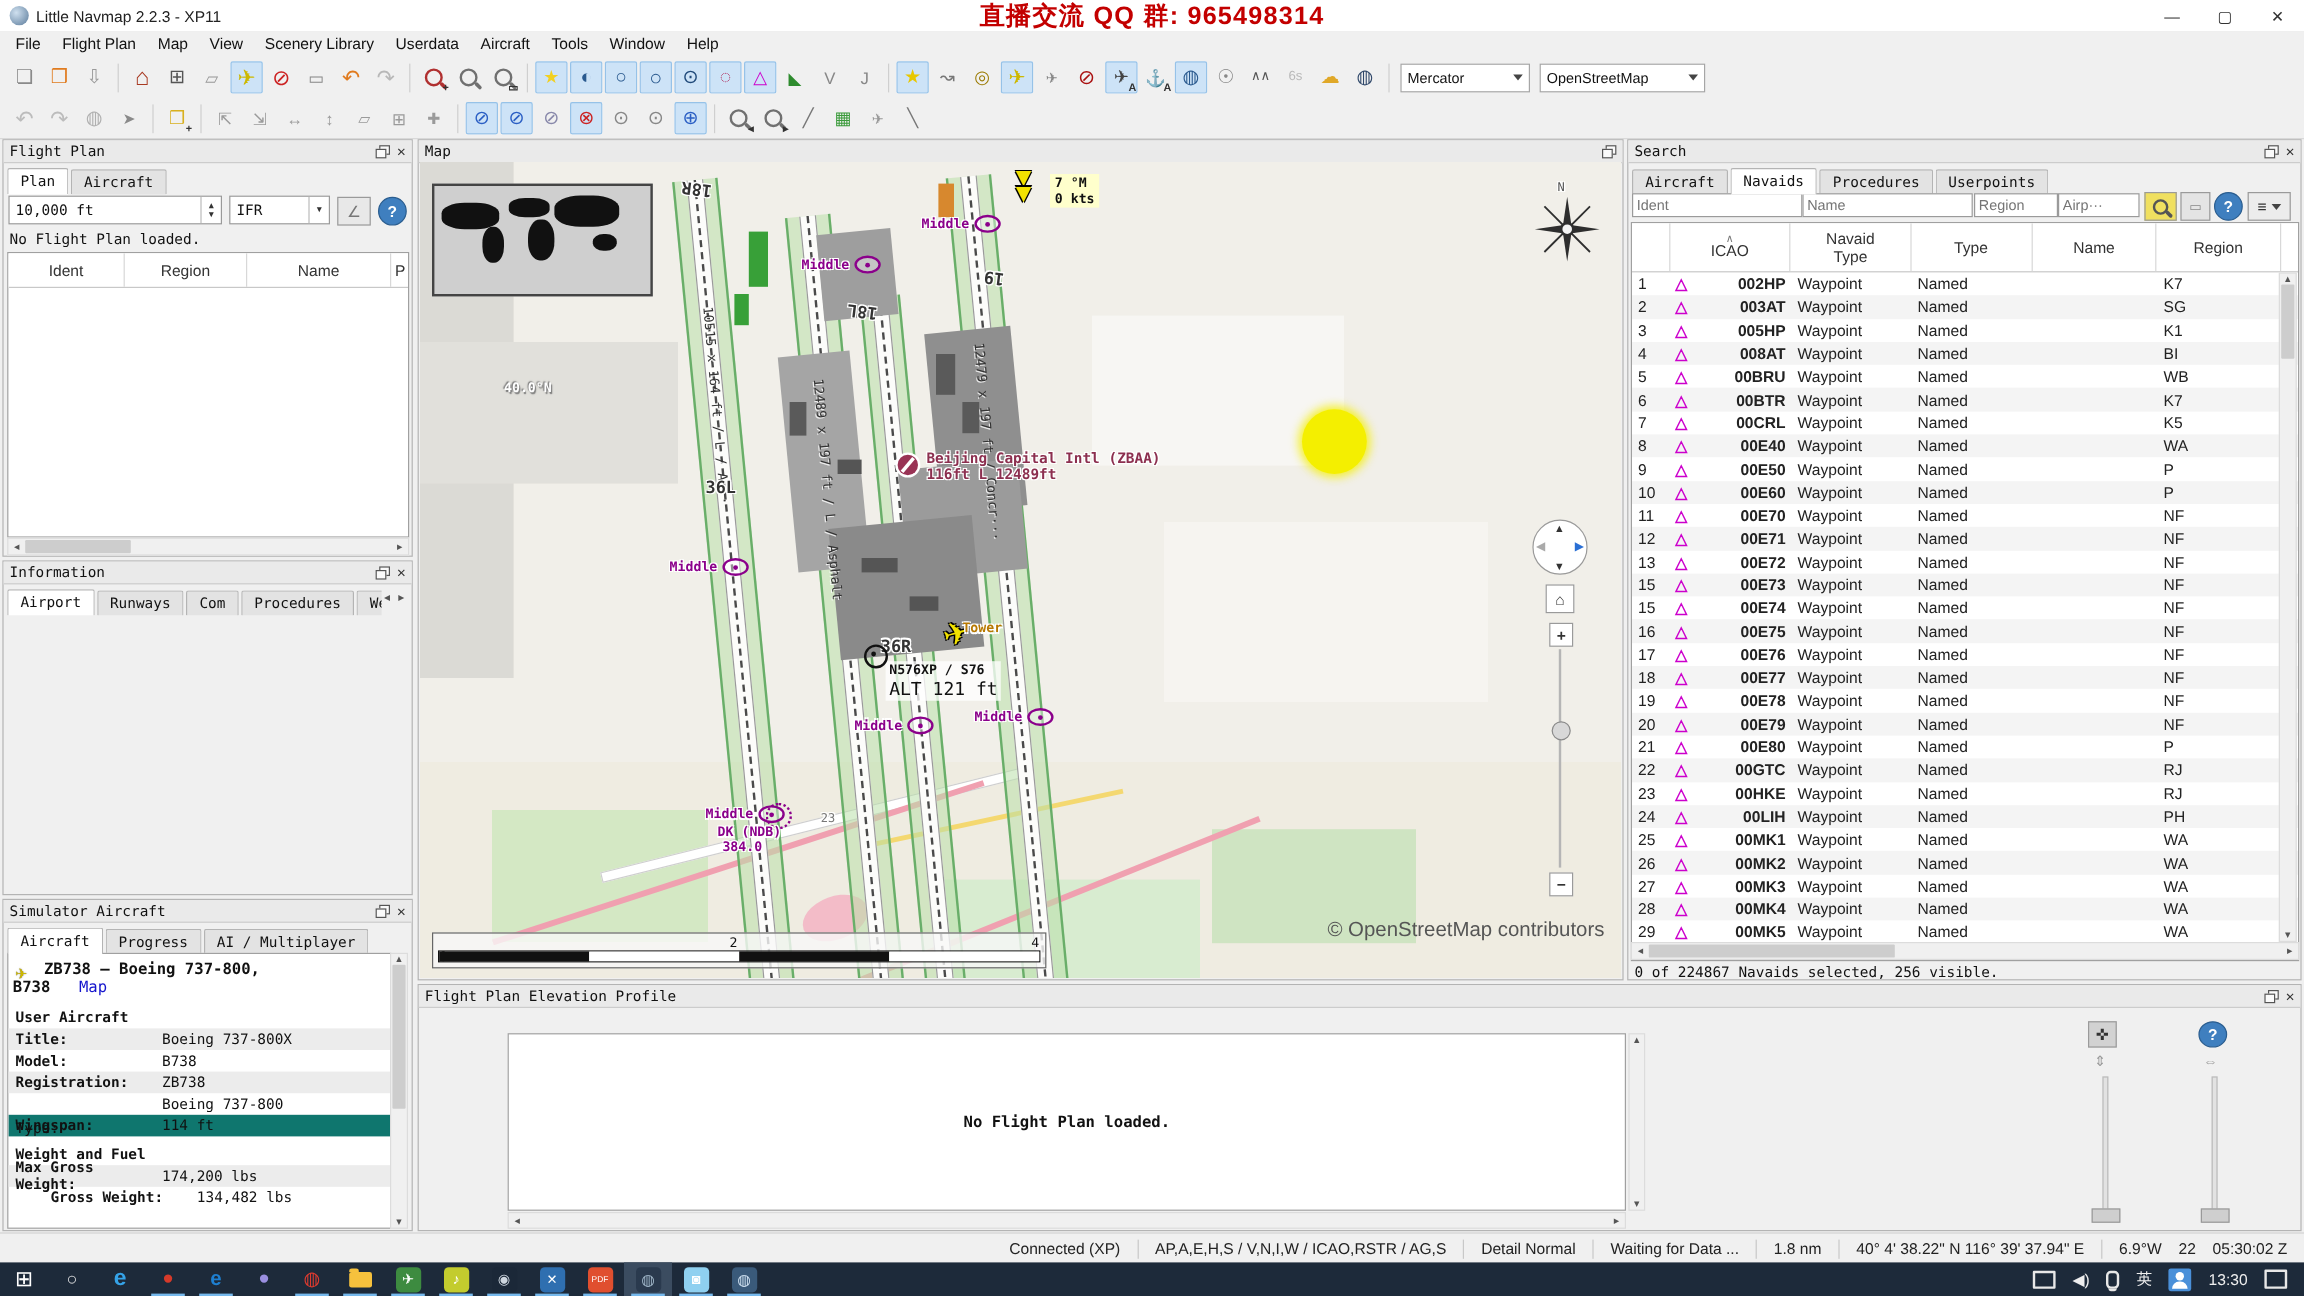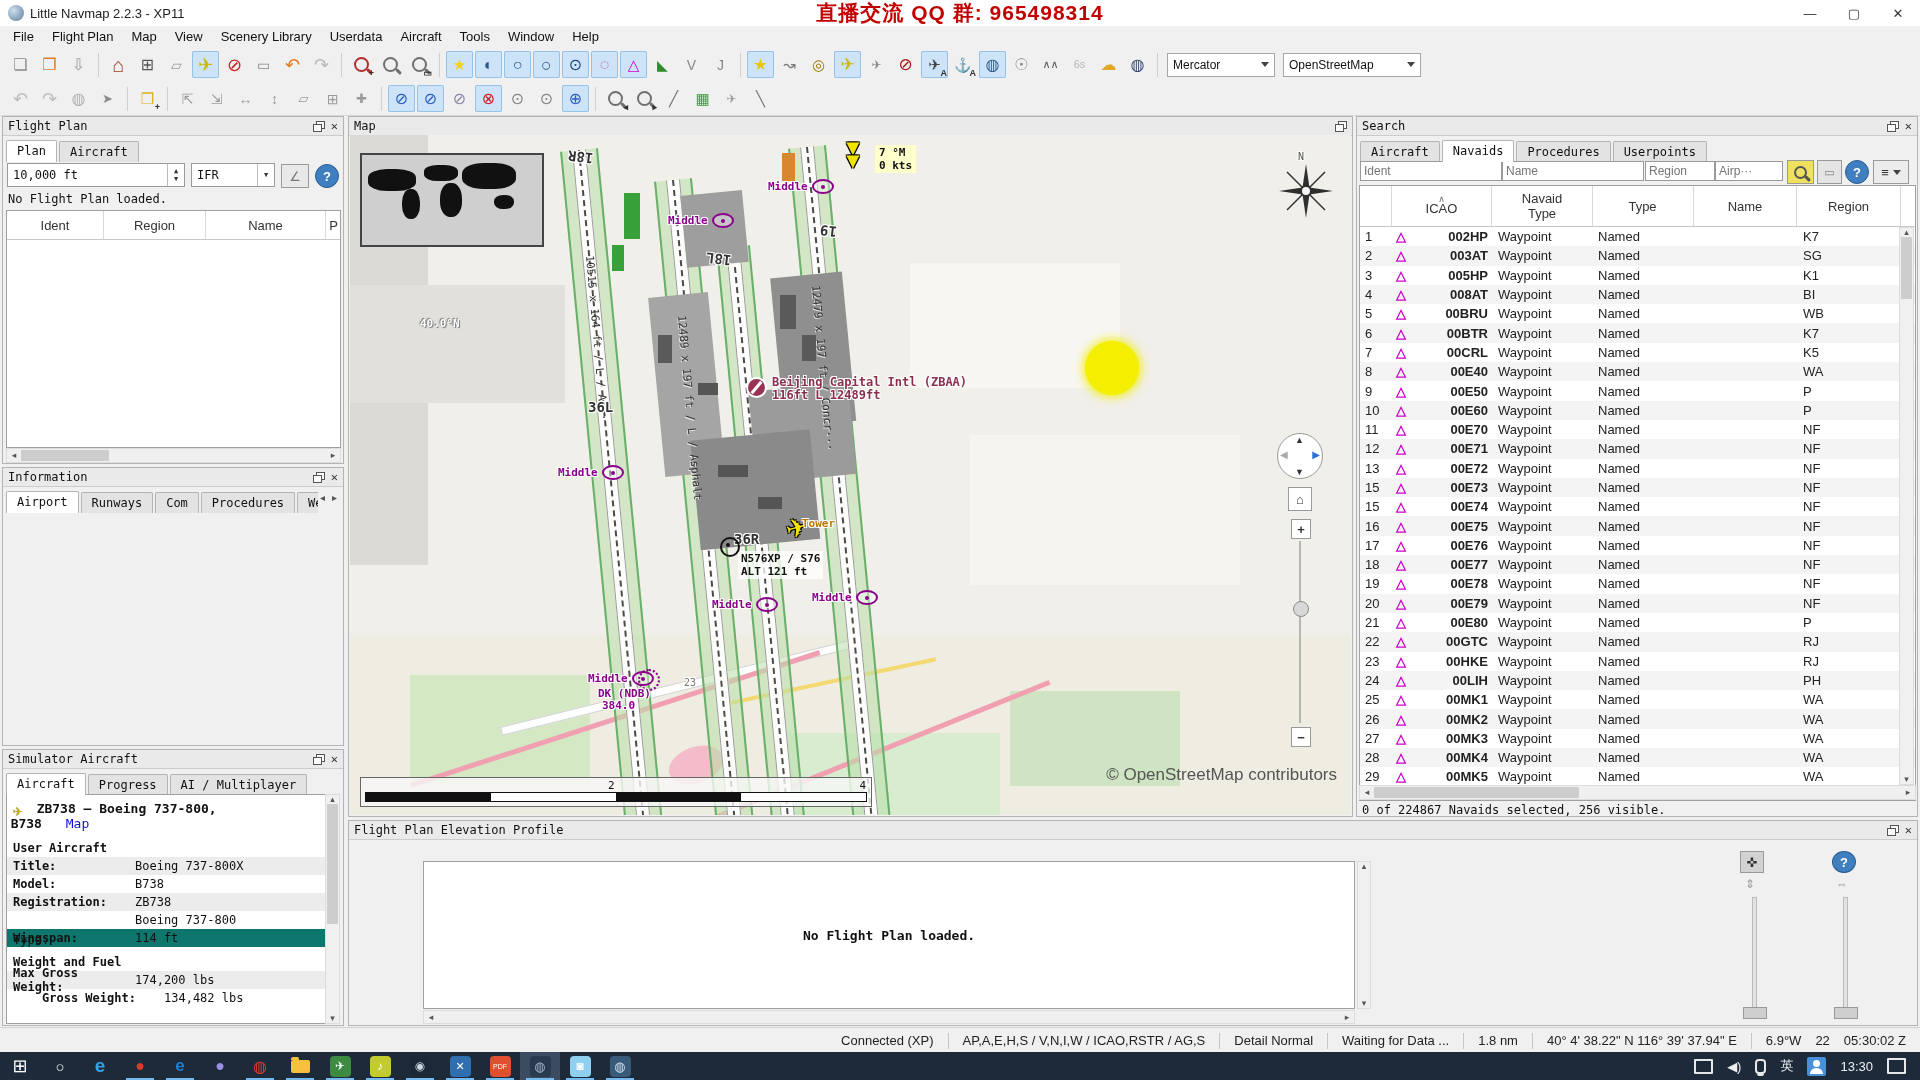--- a/index.html
+++ b/index.html
@@ -543,21 +543,21 @@
 
       <div style="position:absolute;left:398px;top:244px;width:17px;height:17px;background:#993355;border-radius:50%;box-shadow:0 0 0 2px #fff;">
         <div style="position:absolute;left:7px;top:1px;width:3px;height:15px;background:#fff;transform:rotate(40deg);"></div>
       </div>
       <div class="maplabel" style="left:422px;top:240px;color:#8c2f4f;font-size:12px;">Beijing Capital Intl (ZBAA)</div>
       <div class="maplabel" style="left:422px;top:253px;color:#8c2f4f;font-size:12px;">116ft L 12489ft</div>
 
       <div style="position:absolute;left:436px;top:378px;font-size:26px;color:#f2e200;transform:rotate(-15deg);text-shadow:1px 1px 0 #000,-1px -1px 0 #000,1px -1px 0 #000,-1px 1px 0 #000;">✈</div>
       <div style="position:absolute;left:388px;top:416px;background:rgba(255,255,255,.75);padding:1px 3px;">
         <div class="mono" style="font-weight:bold;font-size:11px;">N576XP / S76</div>
-        <div class="mono" style="font-weight:bold;font-size:11px;">ALT 121 ft</div>
+        <div class="mono" style="font-weight:normal;font-size:15px;">ALT 121 ft</div>
       </div>
       <div style="position:absolute;left:370px;top:402px;width:16px;height:16px;border:2px solid #111;border-radius:50%;">
         <div style="position:absolute;left:4px;top:4px;width:4px;height:4px;background:#111;border-radius:50%;"></div>
       </div>
       <div class="maplabel" style="left:452px;top:382px;color:#b87800;font-size:11px;">Tower</div>
 
       <div id="middle-markers">
           <div class="mid-marker" style="left: 418px; top: 44px;">
             <span class="maplabel" style="position: static; color: rgb(139, 0, 139); font-size: 11px;">Middle</span>
             <span class="mid-ell"></span>

